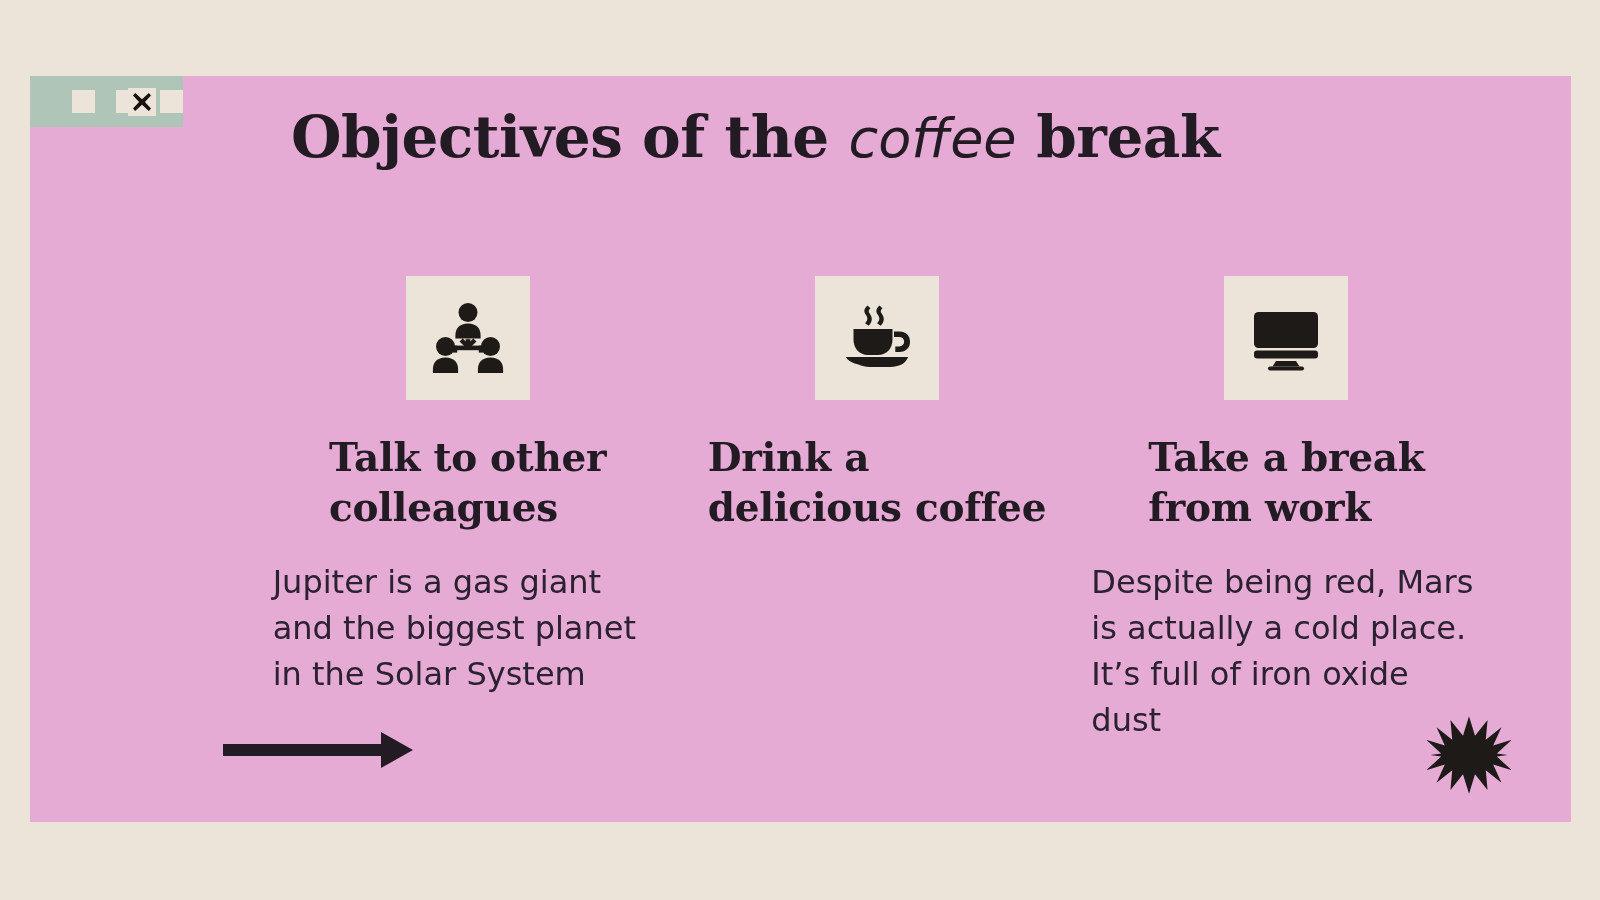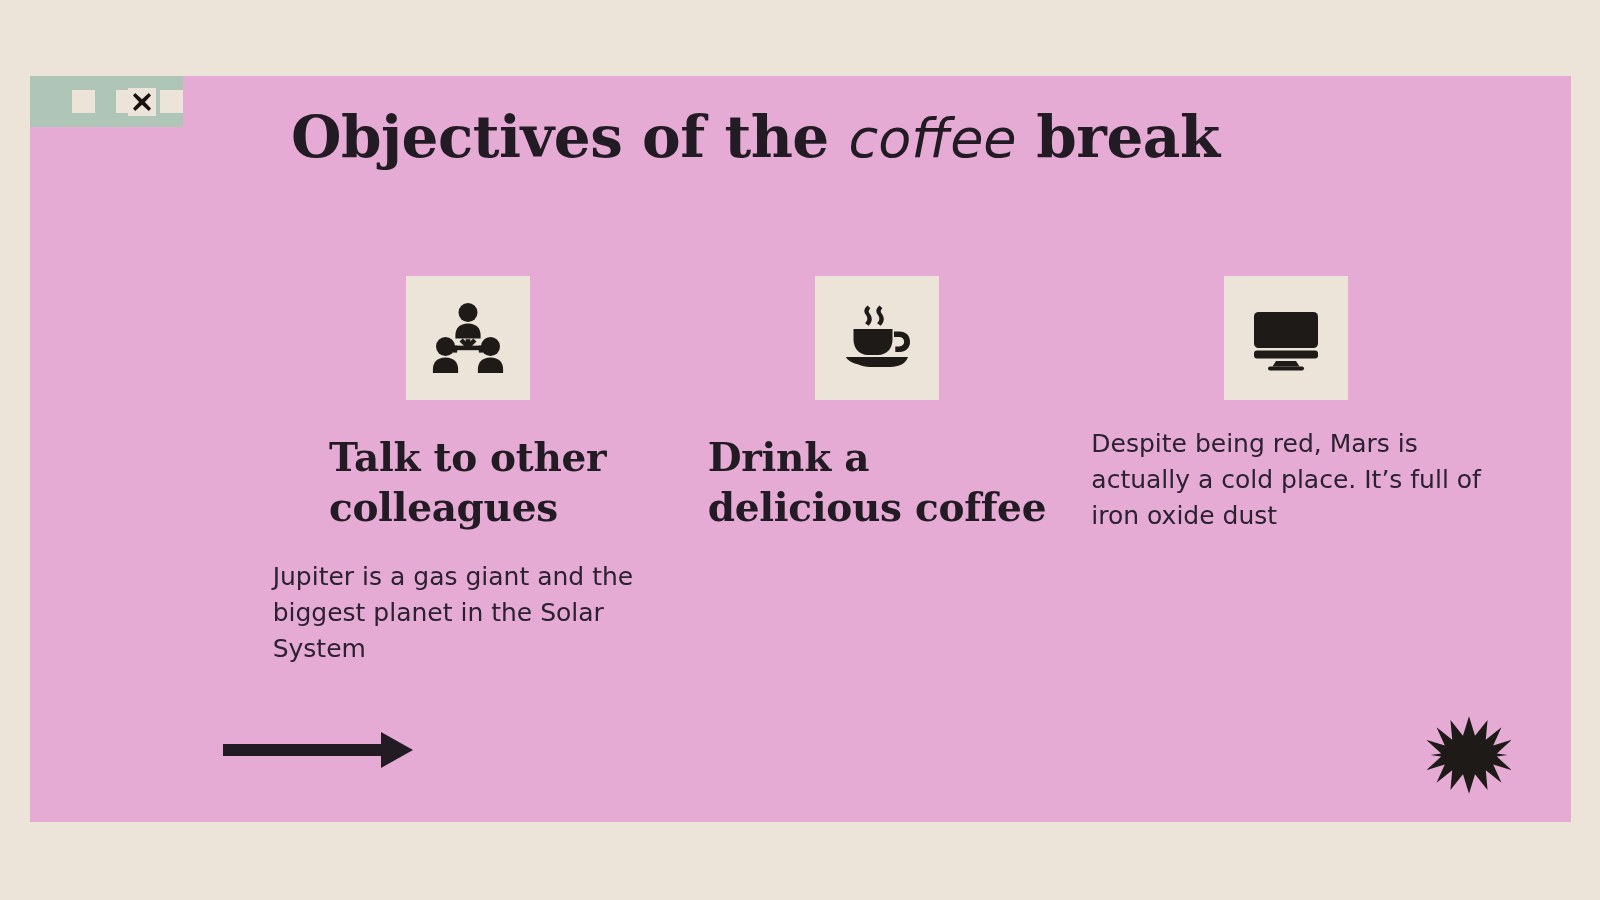--- a/index.html
+++ b/index.html
@@ -120,21 +120,21 @@
     font-size: 39px;
     line-height: 1.28;
     color: #231b23;
     letter-spacing: -0.3px;
   }
 
   .col-body {
     margin-top: 26px;
     font-family: "DejaVu Sans", sans-serif;
     font-weight: 400;
-    font-size: 25px;
+    font-size: 32px;
     line-height: 1.44;
     color: #2b2130;
     max-width: 390px;
   }
 
   
   .arrow-deco {
     position: absolute;
     left: 40px;
     bottom: 52px;
@@ -221,20 +221,22 @@
             <svg width="74" height="74" viewBox="0 0 74 74" aria-hidden="true">
               <g fill="#1d1a17">
                 <rect x="5" y="11" width="64" height="36" rx="4.5"></rect>
                 <rect x="5" y="49.5" width="64" height="8" rx="3"></rect>
                 <path d="M27 60h20l3.5 5.5H23.5z"></path>
                 <rect x="19" y="65.5" width="36" height="4" rx="2"></rect>
               </g>
             </svg>
           </span>
         </div>
+        <div class="col-heading" style="white-space:pre-line;">Take a break
+from work</div>
         <div class="col-body">Despite being red, Mars is actually a cold place. It’s full of iron oxide dust</div>
       </div>
 
     </div>
 
     <div class="arrow-deco">
       <span>
         <svg width="190" height="40" viewBox="0 0 190 40" aria-hidden="true">
           <path d="M0 14 H158 V2 L190 20 L158 38 V26 H0 Z" fill="#231b23"></path>
         </svg>

